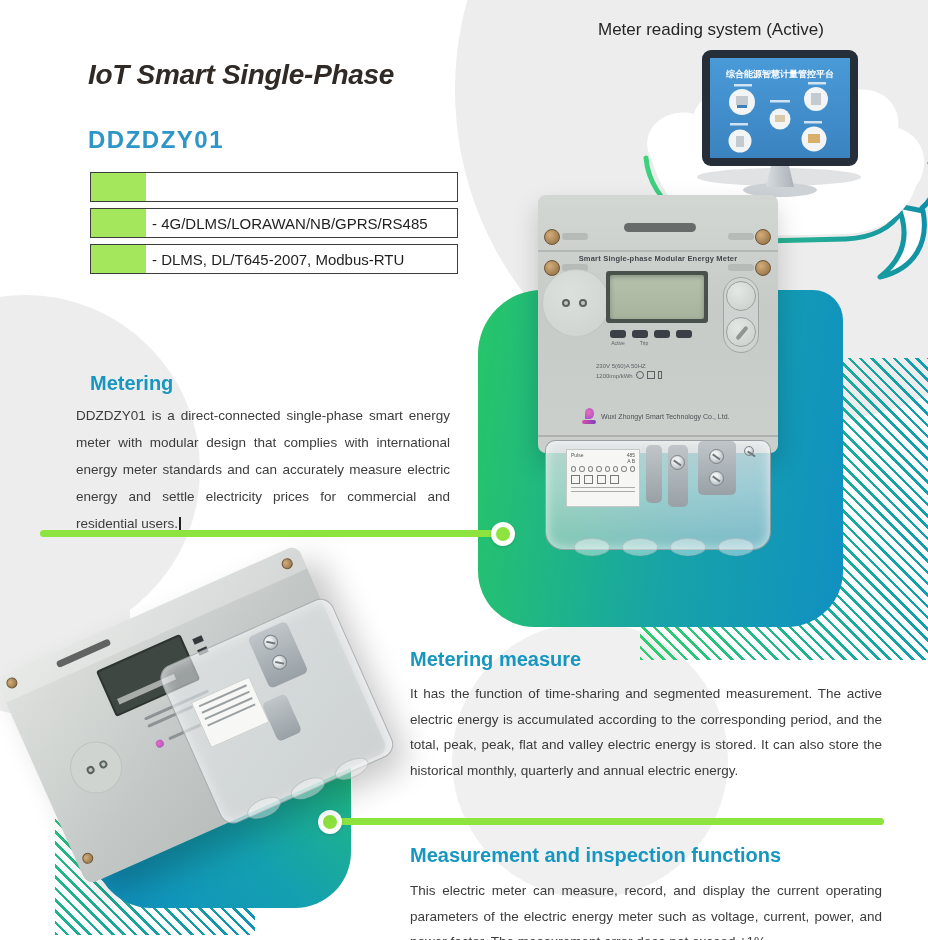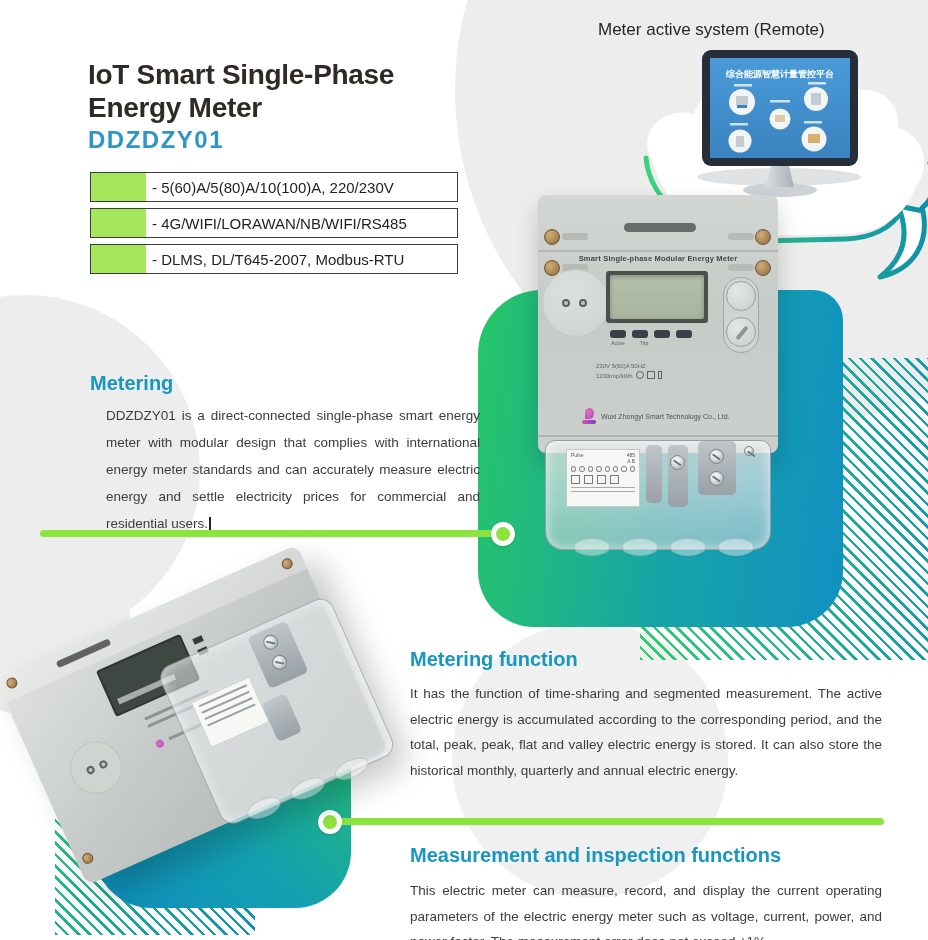--- a/index.html
+++ b/index.html
@@ -27,21 +27,21 @@
   .rule1{left:40px;top:530px;width:463px;}
   .rule2{left:330px;top:818px;width:554px;}
   .dot{position:absolute;width:24px;height:24px;border-radius:50%;background:#ffffff;z-index:3;
        box-shadow:0 1px 3px rgba(0,0,0,.15);}
   .dot::after{content:"";position:absolute;left:5px;top:5px;width:14px;height:14px;border-radius:50%;background:#8ee43e;}
   .dot1{left:491px;top:522px;}
   .dot2{left:318px;top:810px;}
   
   .remote-caption{position:absolute;left:598px;top:20px;font-size:17px;color:#262626;z-index:5;}
   .title{position:absolute;left:88px;top:58px;z-index:5;font-size:28px;line-height:33px;
-         font-weight:bold;color:#2f2a26;letter-spacing:-.3px;}
+         font-weight:bold;color:#2f2a26;letter-spacing:-.3px;font-style:italic;}
   .model{position:absolute;left:88px;top:126px;z-index:5;font-size:24px;font-weight:bold;
          color:#2e96c6;letter-spacing:1.5px;}
   
   .features{position:absolute;left:90px;top:172px;width:368px;z-index:5;}
   .feature-box{display:flex;align-items:center;height:30px;margin-bottom:6px;
     border:1px solid #3c3c3c;background:#fff;box-sizing:border-box;}
   .feature-accent{width:55px;align-self:stretch;background:#a5e75c;flex:0 0 55px;}
   .feature-text{font-size:15px;color:#1f1f1f;padding-left:6px;white-space:nowrap;}
   
   .heading{font-size:20px;font-weight:bold;color:#1797c0;z-index:5;position:absolute;}
@@ -179,48 +179,46 @@
   <rect x="775" y="115" width="10" height="7" fill="#d9c9a8"></rect>
   <rect x="736" y="136" width="8" height="11" fill="#c3cad0"></rect>
   <rect x="808" y="134" width="12" height="9" fill="#d8b06a"></rect>
 </svg>
 
 <div class="rule rule1"></div>
 <div class="dot dot1"></div>
 <div class="rule rule2"></div>
 <div class="dot dot2"></div>
 
-<div class="remote-caption">Meter active system (Remote)</div>
+<div class="remote-caption">Meter reading system (Active)</div>
 <div class="title">
   <div>IoT Smart Single-Phase</div>
-  <div>Energy Meter</div>
 </div>
 <div class="model">DDZDZY01</div>
 
 <div class="features">
   <div class="feature-box">
       <span class="feature-accent"></span>
-      <span class="feature-text">- 5(60)A/5(80)A/10(100)A, 220/230V</span>
     </div>
   <div class="feature-box">
       <span class="feature-accent"></span>
-      <span class="feature-text">- 4G/WIFI/LORAWAN/NB/WIFI/RS485</span>
+      <span class="feature-text">- 4G/DLMS/LORAWAN/NB/GPRS/RS485</span>
     </div>
   <div class="feature-box">
       <span class="feature-accent"></span>
       <span class="feature-text">- DLMS, DL/T645-2007, Modbus-RTU</span>
     </div>
 </div>
 
 <div class="heading" style="left:90px;top:372px;">Metering</div>
-<div class="body-text" style="left:106px;top:402px;width:374px;">
+<div class="body-text" style="left:76px;top:402px;width:374px;">
   <p><span>DDZDZY01 is a direct-connected single-phase smart energy meter with modular design that complies with international energy meter standards and can accurately measure electric energy and settle electricity prices for commercial and residential users.</span><span class="caret"></span></p>
 </div>
 
-<div class="heading" style="left:410px;top:648px;">Metering function</div>
+<div class="heading" style="left:410px;top:648px;">Metering measure</div>
 <div class="body-text rcol" style="left:410px;top:681px;width:472px;">
   <p>It has the function of time-sharing and segmented measurement. The active electric energy is accumulated according to the corresponding period, and the total, peak, peak, flat and valley electric energy is stored. It can also store the historical monthly, quarterly and annual electric energy.</p>
 </div>
 
 <div class="heading" style="left:410px;top:844px;">Measurement and inspection functions</div>
 <div class="body-text rcol" style="left:410px;top:878px;width:472px;">
   <p>This electric meter can measure, record, and display the current operating parameters of the electric energy meter such as voltage, current, power, and power factor. The measurement error does not exceed ±1%.</p>
 </div>
 
 <div class="meter1">

